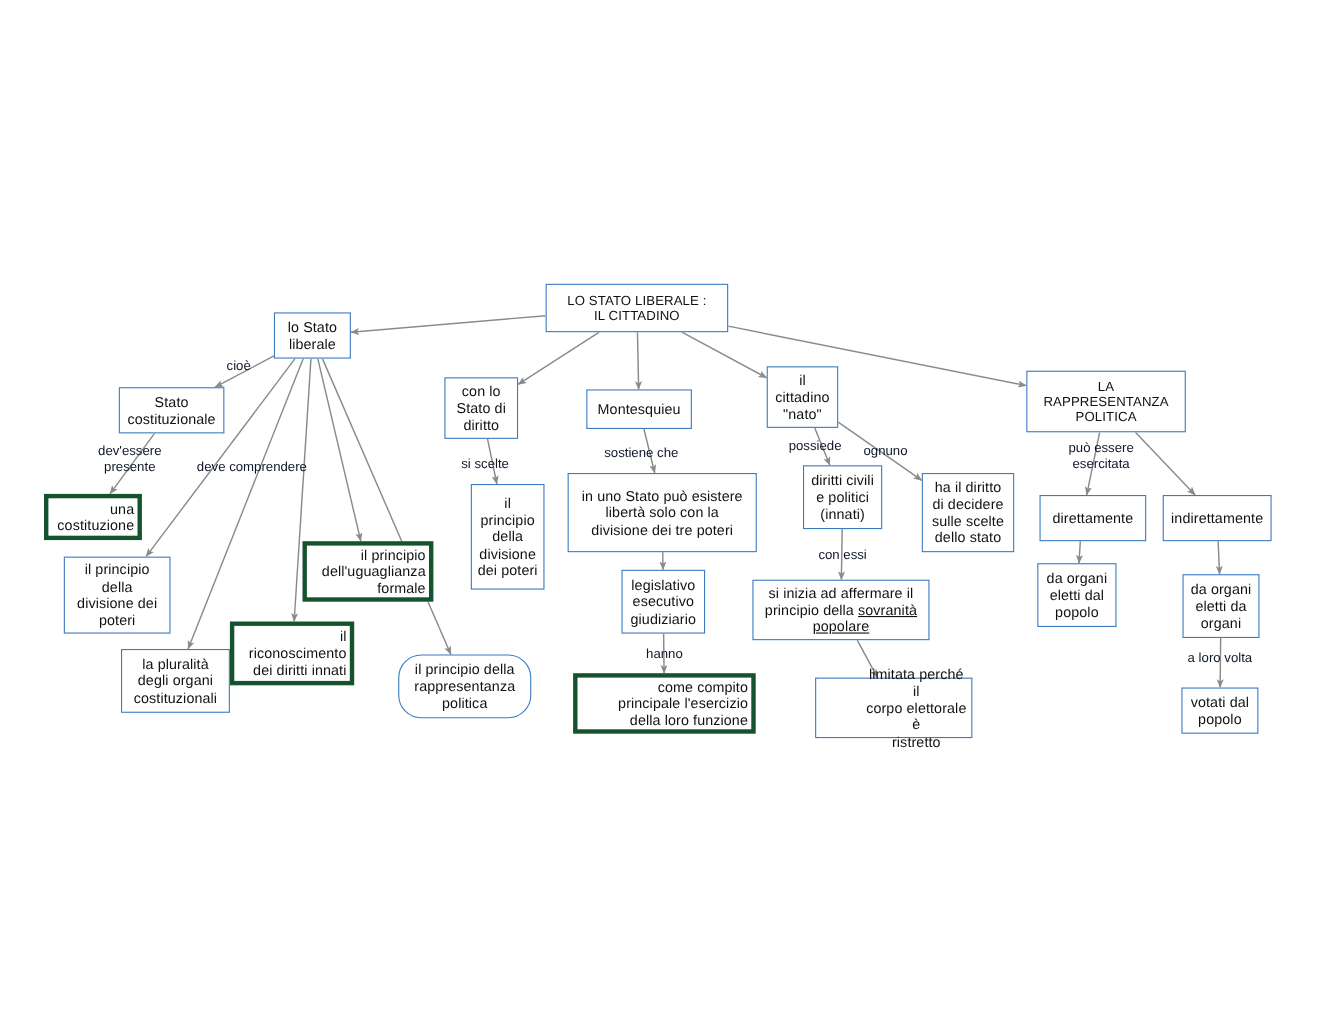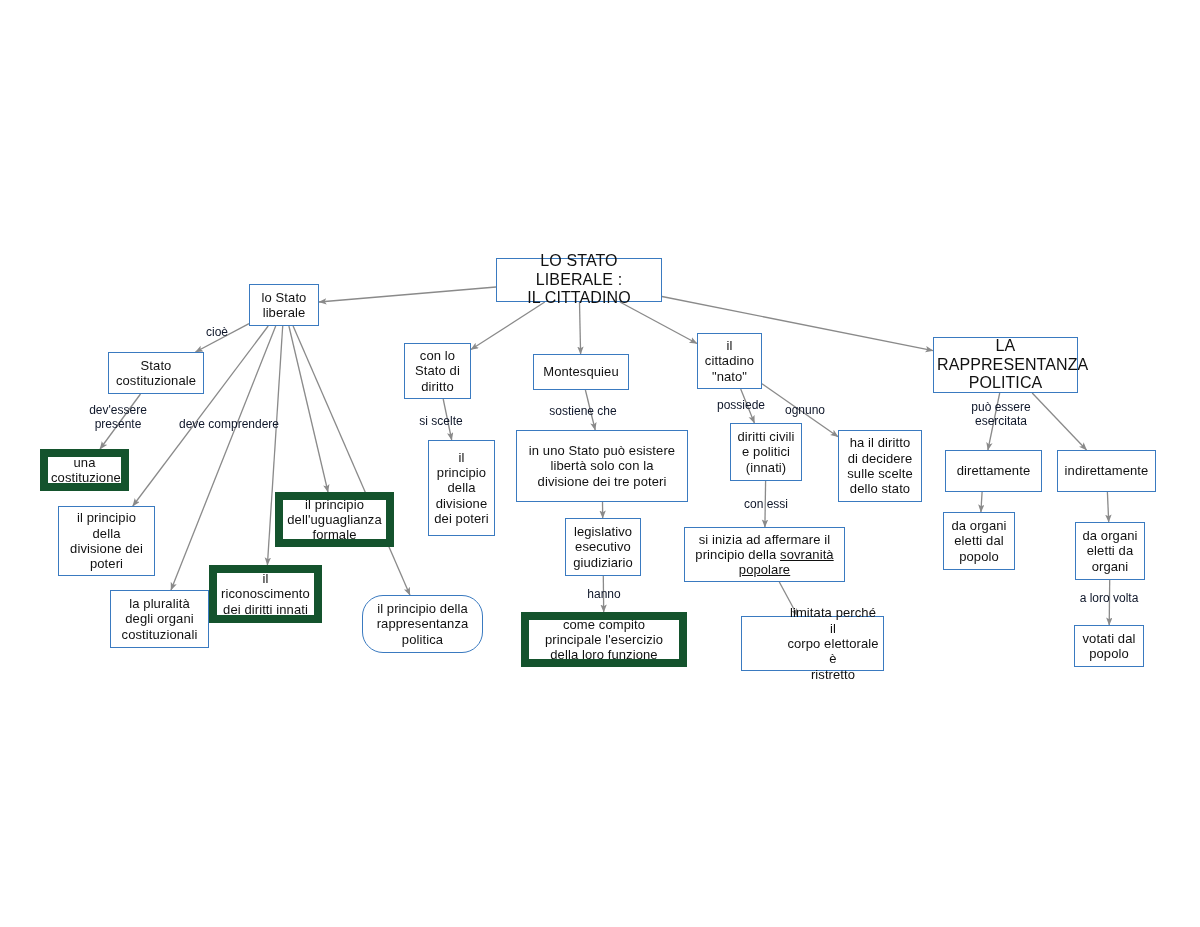--- a/index.html
+++ b/index.html
@@ -31,35 +31,36 @@
     align-items:center;
     justify-content:center;
     text-align:center;
     line-height:1.18;
     font-size:13px;
     letter-spacing:.1px;
     padding:1px 3px;
     z-index:3;
   }
   .node.thick{
-    border:8px solid #14532d;
+    border:4px solid #14532d;
+    text-align:right;
   }
   .node .txt{ display:block; width:100%; white-space:pre-line; }
   .node u{ text-decoration:underline; }
   .elabel{
     position:absolute;
     font-size:12px;
     color:#0f172a;
     text-align:center;
     line-height:1.15;
     white-space:pre-line;
     z-index:2;
     background:transparent;
   }
-  .caps{ font-size:16px; }
+  .caps{ font-size:12px; }
 </style>
 </head>
 <body>
 
 <div id="canvas">
 
   <svg id="edges" viewBox="0 0 1200 927">
     <defs>
       <marker id="ar" markerWidth="9" markerHeight="9" refX="7.5" refY="3.2" orient="auto" markerUnits="userSpaceOnUse">
         <path d="M0,0 L8,3.2 L0,6.4 L1.8,3.2 z" fill="#8a8a8a"></path>

